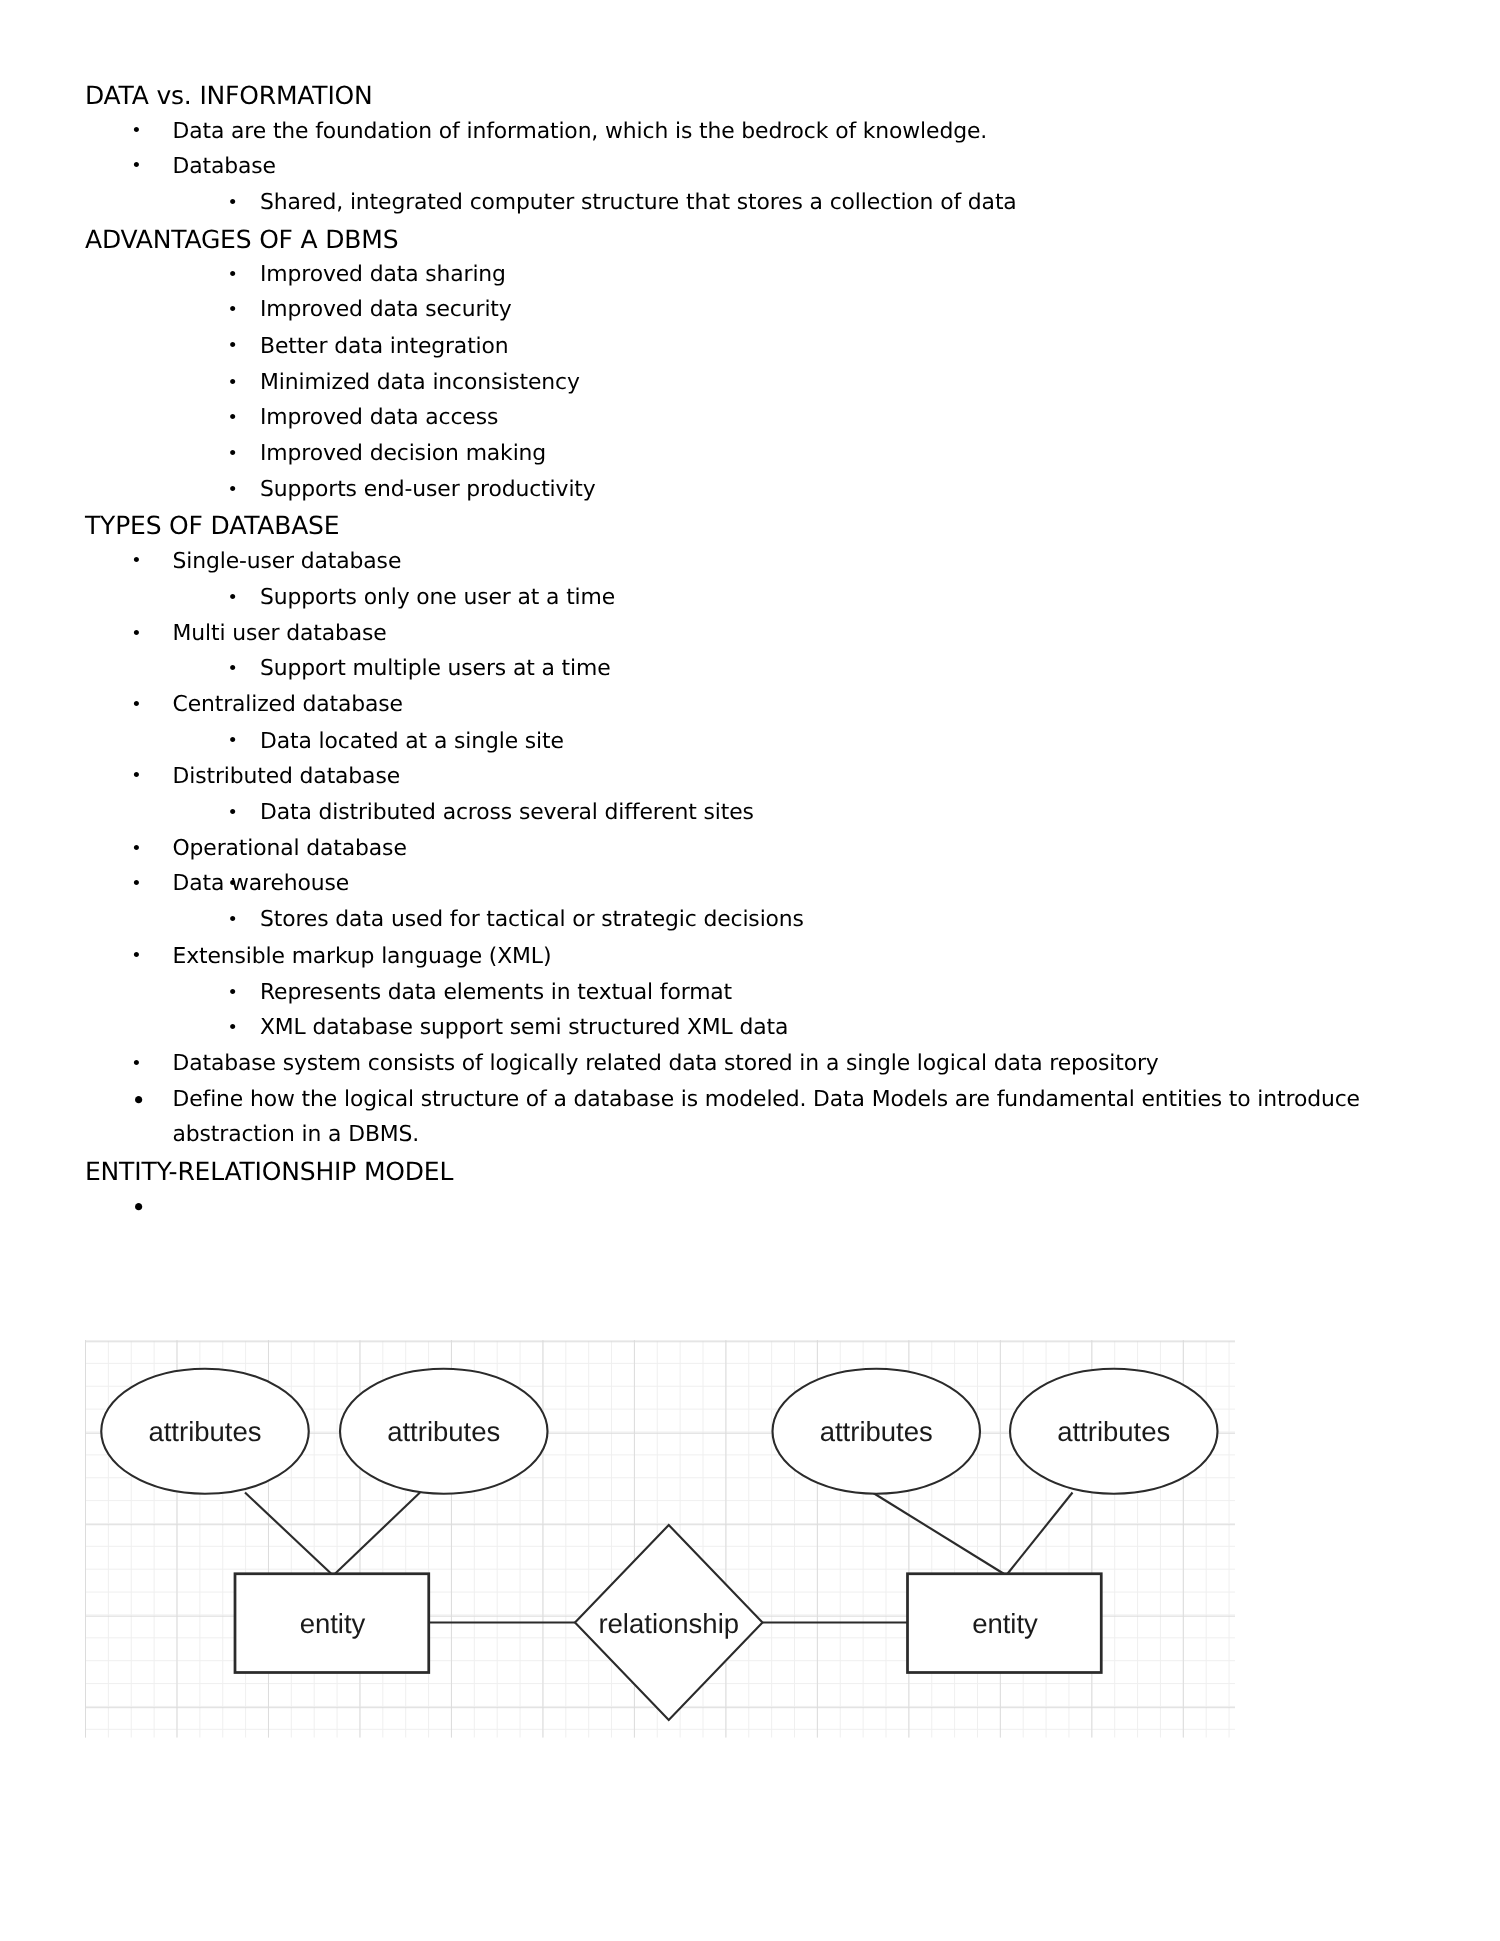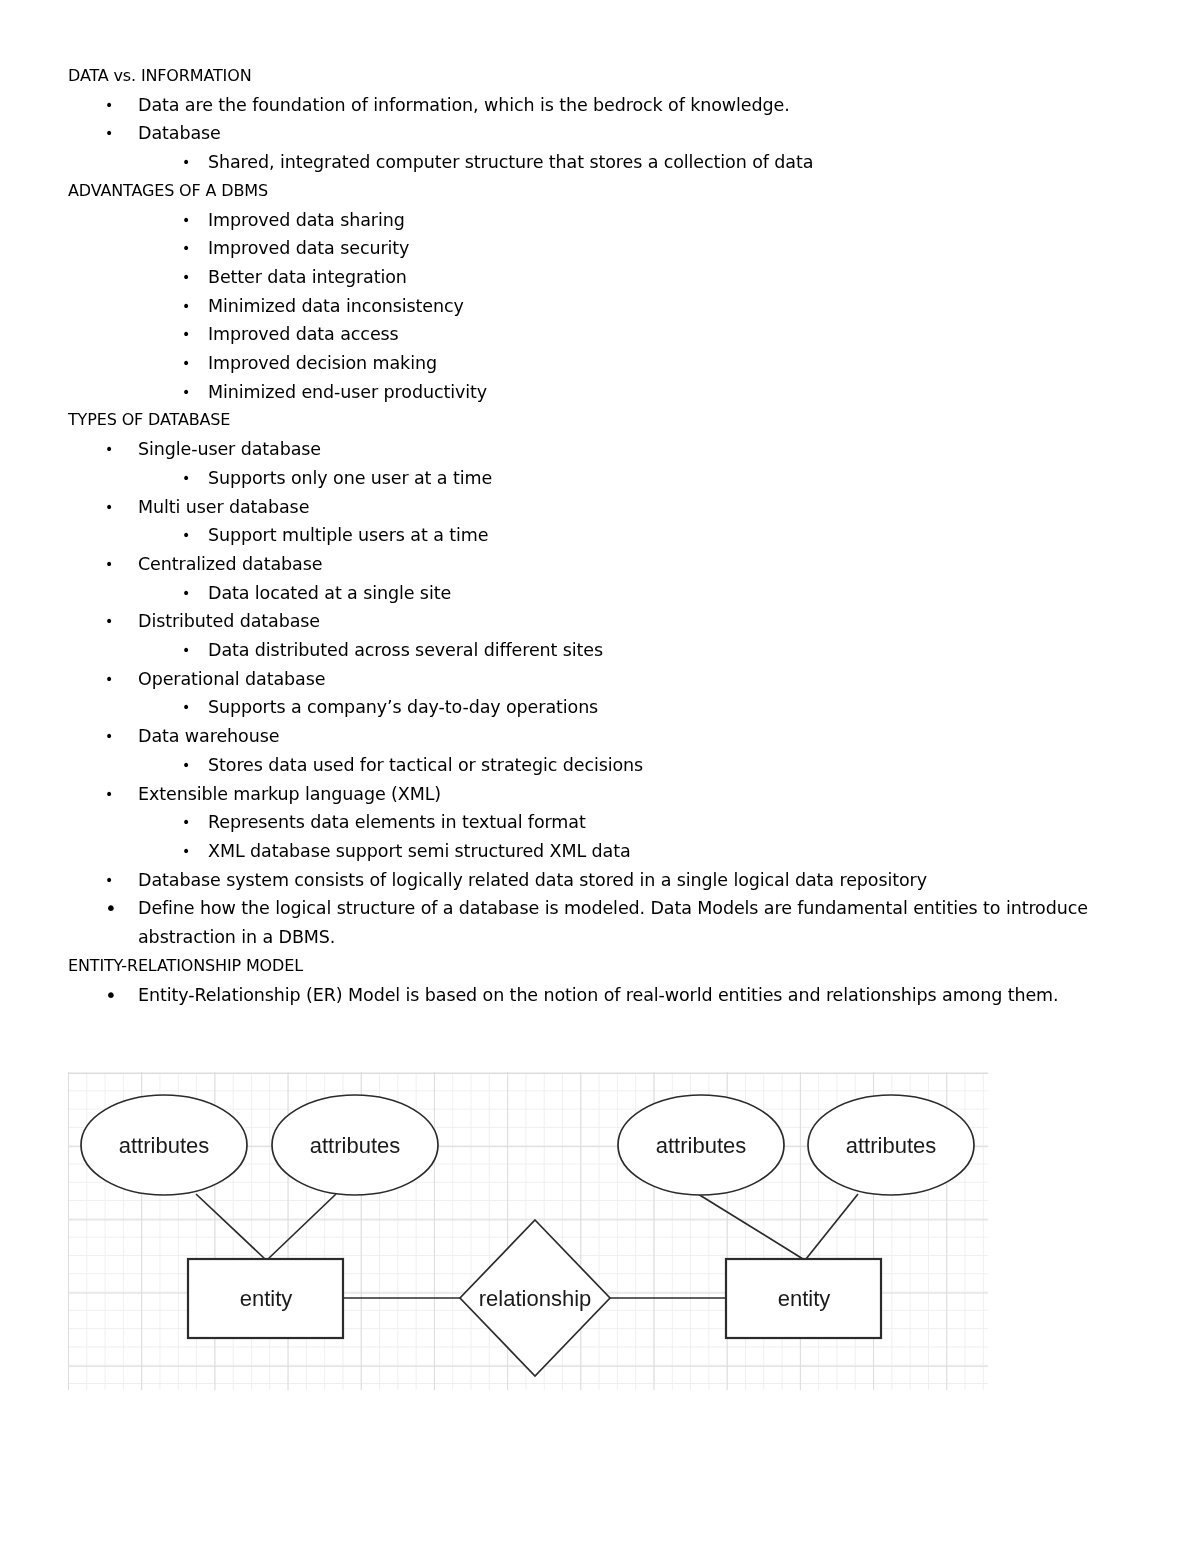--- a/index.html
+++ b/index.html
@@ -23,21 +23,21 @@
 
   
   .doc {
     position: absolute;
     left: 68px;
     top: 62px;
     width: 1070px;
   }
 
   .section-heading {
-    font-size: 16px;
+    font-size: 20px;
     line-height: 28.7px;
     letter-spacing: -0.15px;
     font-weight: normal;
     white-space: nowrap;
   }
 
   ul.lvl {
     list-style: none;
     margin: 0;
     padding: 0;
@@ -151,49 +151,49 @@
         <li class="item lvl2 nowrap"><span class="bullet">•</span><span class="txt">Shared, integrated computer structure that stores a collection of data</span></li>
       </ul>
       <div class="section-heading">ADVANTAGES OF A DBMS</div>
       <ul class="lvl">
         <li class="item lvl2 nowrap"><span class="bullet">•</span><span class="txt">Improved data sharing</span></li>
         <li class="item lvl2 nowrap"><span class="bullet">•</span><span class="txt">Improved data security</span></li>
         <li class="item lvl2 nowrap"><span class="bullet">•</span><span class="txt">Better data integration</span></li>
         <li class="item lvl2 nowrap"><span class="bullet">•</span><span class="txt">Minimized data inconsistency</span></li>
         <li class="item lvl2 nowrap"><span class="bullet">•</span><span class="txt">Improved data access</span></li>
         <li class="item lvl2 nowrap"><span class="bullet">•</span><span class="txt">Improved decision making</span></li>
-        <li class="item lvl2 nowrap"><span class="bullet">•</span><span class="txt">Minimized end-user productivity</span></li>
+        <li class="item lvl2 nowrap"><span class="bullet">•</span><span class="txt">Supports end-user productivity</span></li>
       </ul>
       <div class="section-heading">TYPES OF DATABASE</div>
       <ul class="lvl">
         <li class="item lvl1 nowrap"><span class="bullet">•</span><span class="txt">Single-user database</span></li>
         <li class="item lvl2 nowrap"><span class="bullet">•</span><span class="txt">Supports only one user at a time</span></li>
         <li class="item lvl1 nowrap"><span class="bullet">•</span><span class="txt">Multi user database</span></li>
         <li class="item lvl2 nowrap"><span class="bullet">•</span><span class="txt">Support multiple users at a time</span></li>
         <li class="item lvl1 nowrap"><span class="bullet">•</span><span class="txt">Centralized database</span></li>
         <li class="item lvl2 nowrap"><span class="bullet">•</span><span class="txt">Data located at a single site</span></li>
         <li class="item lvl1 nowrap"><span class="bullet">•</span><span class="txt">Distributed database</span></li>
         <li class="item lvl2 nowrap"><span class="bullet">•</span><span class="txt">Data distributed across several different sites</span></li>
         <li class="item lvl1 nowrap"><span class="bullet">•</span><span class="txt">Operational database</span></li>
-        <li class="item lvl2 nowrap"><span class="bullet">•</span><span class="txt">Supports a company’s day-to-day operations</span></li>
+        <li class="item lvl2 nowrap"><span class="bullet">•</span></li>
         <li class="item lvl1 nowrap"><span class="bullet">•</span><span class="txt">Data warehouse</span></li>
         <li class="item lvl2 nowrap"><span class="bullet">•</span><span class="txt">Stores data used for tactical or strategic decisions</span></li>
         <li class="item lvl1 nowrap"><span class="bullet">•</span><span class="txt">Extensible markup language (XML)</span></li>
         <li class="item lvl2 nowrap"><span class="bullet">•</span><span class="txt">Represents data elements in textual format</span></li>
         <li class="item lvl2 nowrap"><span class="bullet">•</span><span class="txt">XML database support semi structured XML data</span></li>
       </ul>
       <ul class="lvl">
         <li class="item lvl1 nowrap"><span class="bullet">•</span><span class="txt">Database system consists of logically related data stored in a single logical data repository</span></li>
       </ul>
       <ul class="lvl">
         <li class="item lvl1 bigbullet wrap"><span class="bullet">•</span><span class="txt">Define how the logical structure of a database is modeled. Data Models are fundamental entities to introduce abstraction in a DBMS.</span></li>
       </ul>
       <div class="section-heading">ENTITY-RELATIONSHIP MODEL</div>
       <ul class="lvl">
-        <li class="item lvl1 bigbullet nowrap"><span class="bullet">•</span><span class="txt">Entity-Relationship (ER) Model is based on the notion of real-world entities and relationships among them.</span></li>
+        <li class="item lvl1 bigbullet nowrap"><span class="bullet">•</span></li>
       </ul>
     </div>
 
   <div id="er-diagram">
     <div id="er-grid"></div>
     <svg id="er-svg" viewBox="0 0 920 318">
 
       <line class="er-link" x1="128" y1="122" x2="197" y2="187"></line>
       <line class="er-link" x1="268" y1="122" x2="200" y2="187"></line>
       <line class="er-link" x1="630" y1="122" x2="735" y2="187"></line>

